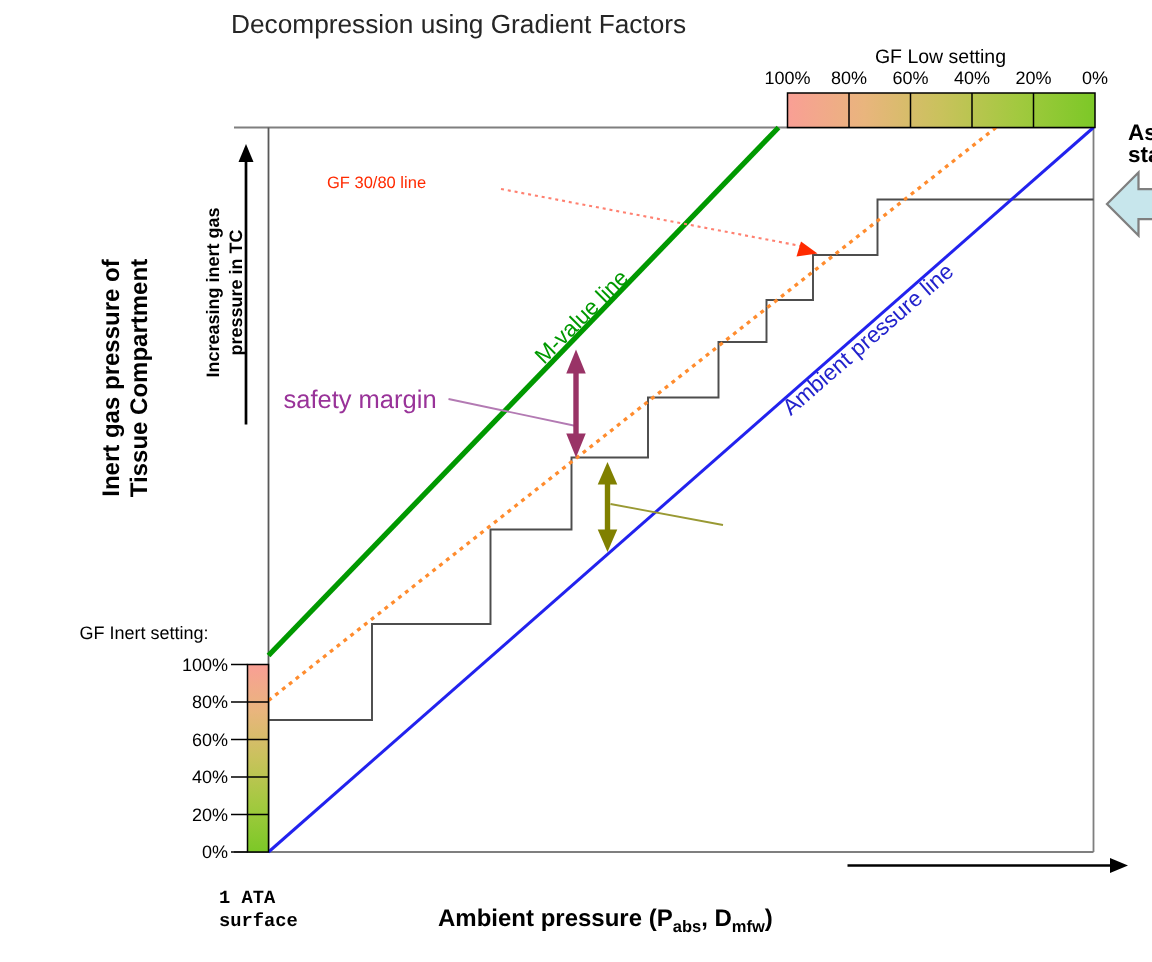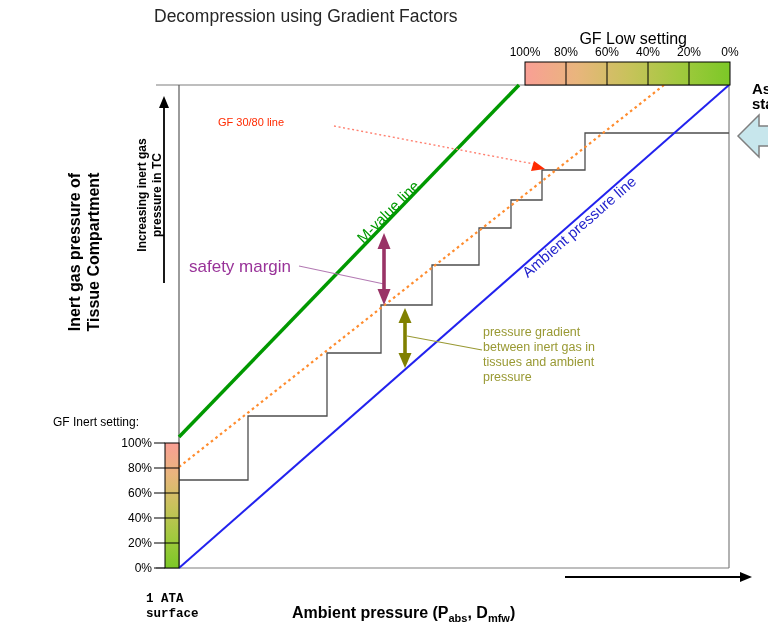--- a/index.html
+++ b/index.html
@@ -2,21 +2,21 @@
 <html style="--green: #009900; --blue: #2222ee; --orange: #ff8c2e; --red: #ff2a00; --red-leader: #ff8070; --purple-text: #993399; --purple-arrow: #993366; --purple-leader: #b37ab3; --olive-text: #999933; --olive-arrow: #808000; --staircase: #4d4d4d; --border-gray: #7f7f7f; --block-arrow-fill: #c7e6ec; --gradient-start-salmon: #f99f95; --gradient-mid-tan: #e9b57d; --gradient-mid-olive: #c9c25c; --gradient-mid-yellowgreen: #a2c93f; --gradient-end-green: #7cc827;"><head>
 <meta charset="utf-8">
 <style>
   html,body{margin:0;padding:0;background:#fff;}
   #stage{position:relative;width:768px;height:641px;background:#fff;overflow:hidden;
          font-family:"Liberation Sans",sans-serif;color:#000;margin-left:42px;}
   #chart-svg{position:absolute;left:0;top:0;width:768px;height:641px;}
   .txt{position:absolute;white-space:nowrap;}
   .preline{white-space:pre-line;}
   .title{left:112px;top:6px;font-size:17.5px;color:#262626;}
-  .gf-low-label{left:525px;top:30px;width:120px;text-align:right;font-size:16px;}
+  .gf-low-label{left:525px;top:30px;width:120px;text-align:center;font-size:13px;}
   .gf-low-tick{top:45px;width:44px;text-align:center;font-size:12px;}
   .glt0{left:461px;} .glt1{left:502px;} .glt2{left:543px;} .glt3{left:584px;} .glt4{left:625px;} .glt5{left:666px;}
   .ascent{left:710px;top:81px;font-size:15px;font-weight:bold;line-height:15px;}
   .gf3080{left:176px;top:116px;font-size:11px;color:var(--red);}
   .mvalue-label{left:276px;top:203px;width:140px;text-align:center;font-size:15px;color:var(--green);
                 transform:rotate(-45deg);}
   .ambient-label{left:442px;top:218px;width:190px;text-align:center;font-size:15px;color:#2222cc;
                  transform:rotate(-41deg);}
   .safety{left:147px;top:257px;font-size:17px;color:var(--purple-text);}
   .pgrad{left:441px;top:325px;font-size:12.5px;line-height:15px;color:var(--olive-text);}
@@ -137,24 +137,20 @@
   <div class="txt gf-low-tick glt4">20%</div>
   <div class="txt gf-low-tick glt5">0%</div>
 
   <div class="txt ascent preline">Ascent
 starts</div>
 
   <div class="txt gf3080">GF 30/80 line</div>
   <div class="txt mvalue-label">M-value line</div>
   <div class="txt ambient-label">Ambient pressure line</div>
   <div class="txt safety">safety margin</div>
-  <div class="txt pgrad preline">pressure gradient
-between inert gas in
-tissues and ambient
-pressure</div>
 
   <div class="txt gf-high-label">GF Inert setting:</div>
   <div class="txt gf-high-tick ght0">100%</div>
   <div class="txt gf-high-tick ght1">80%</div>
   <div class="txt gf-high-tick ght2">60%</div>
   <div class="txt gf-high-tick ght3">40%</div>
   <div class="txt gf-high-tick ght4">20%</div>
   <div class="txt gf-high-tick ght5">0%</div>
 
   <div class="txt ymain preline">Inert gas pressure of

